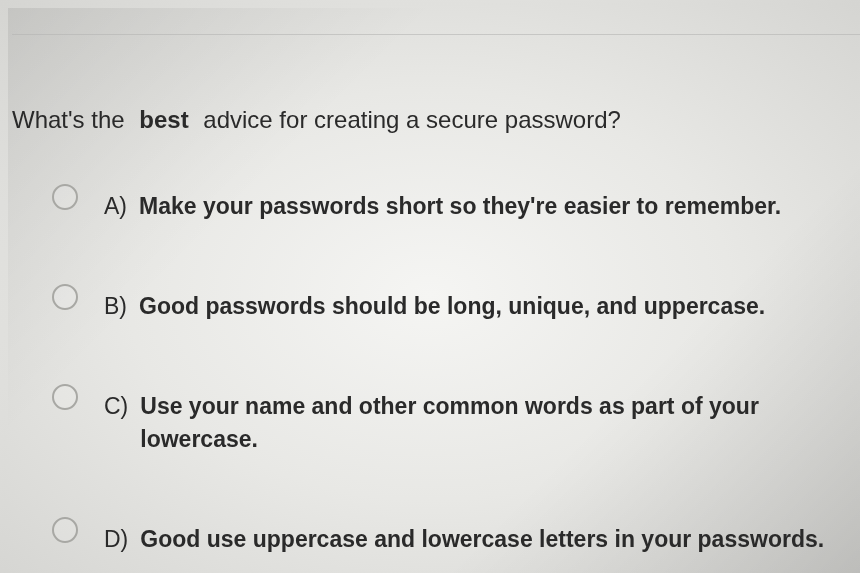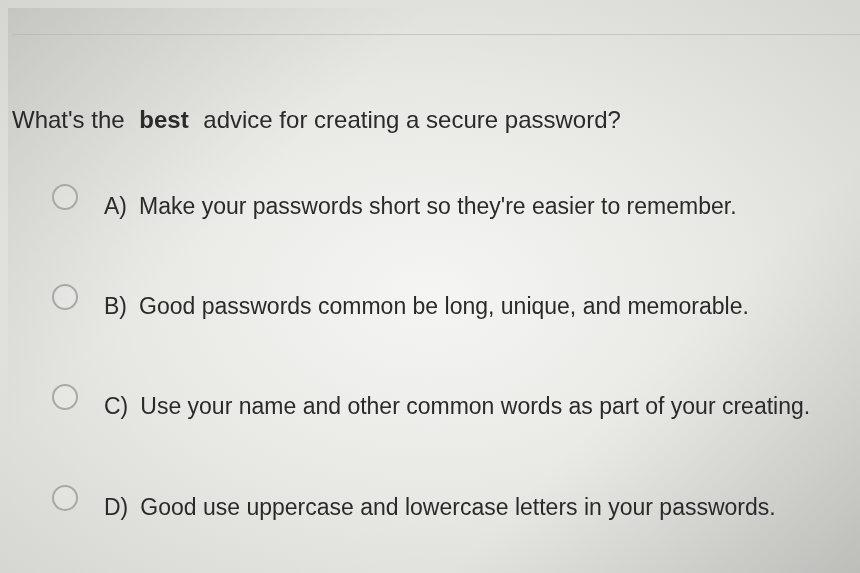--- a/index.html
+++ b/index.html
@@ -71,21 +71,21 @@
       color: #2a2a2a;
       line-height: 1.4;
       display: flex;
       align-items: baseline;
     }
     .option-letter {
       margin-right: 8px;
       font-weight: 400;
     }
     .option-text {
-      font-weight: 400;
+      font-weight: 700;
     }
   </style>
 </head>
 <body>
 
 <div class="top-divider"></div>
 
 <div class="question-container">
   <div class="question-text">
     <span>What's the </span><b>best</b><span> advice for creating a secure password?</span>
@@ -97,29 +97,29 @@
       <div class="option-label">
         <span class="option-letter">A)</span>
         <span class="option-text">Make your passwords short so they're easier to remember.</span>
       </div>
     </div>
 
     <div class="option-row">
       <div class="radio"></div>
       <div class="option-label">
         <span class="option-letter">B)</span>
-        <span class="option-text">Good passwords common be long, unique, and memorable.</span>
+        <span class="option-text">Good passwords should be long, unique, and uppercase.</span>
       </div>
     </div>
 
     <div class="option-row">
       <div class="radio"></div>
       <div class="option-label">
         <span class="option-letter">C)</span>
-        <span class="option-text">Use your name and other common words as part of your creating.</span>
+        <span class="option-text">Use your name and other common words as part of your lowercase.</span>
       </div>
     </div>
 
     <div class="option-row">
       <div class="radio"></div>
       <div class="option-label">
         <span class="option-letter">D)</span>
         <span class="option-text">Good use uppercase and lowercase letters in your passwords.</span>
       </div>
     </div>

